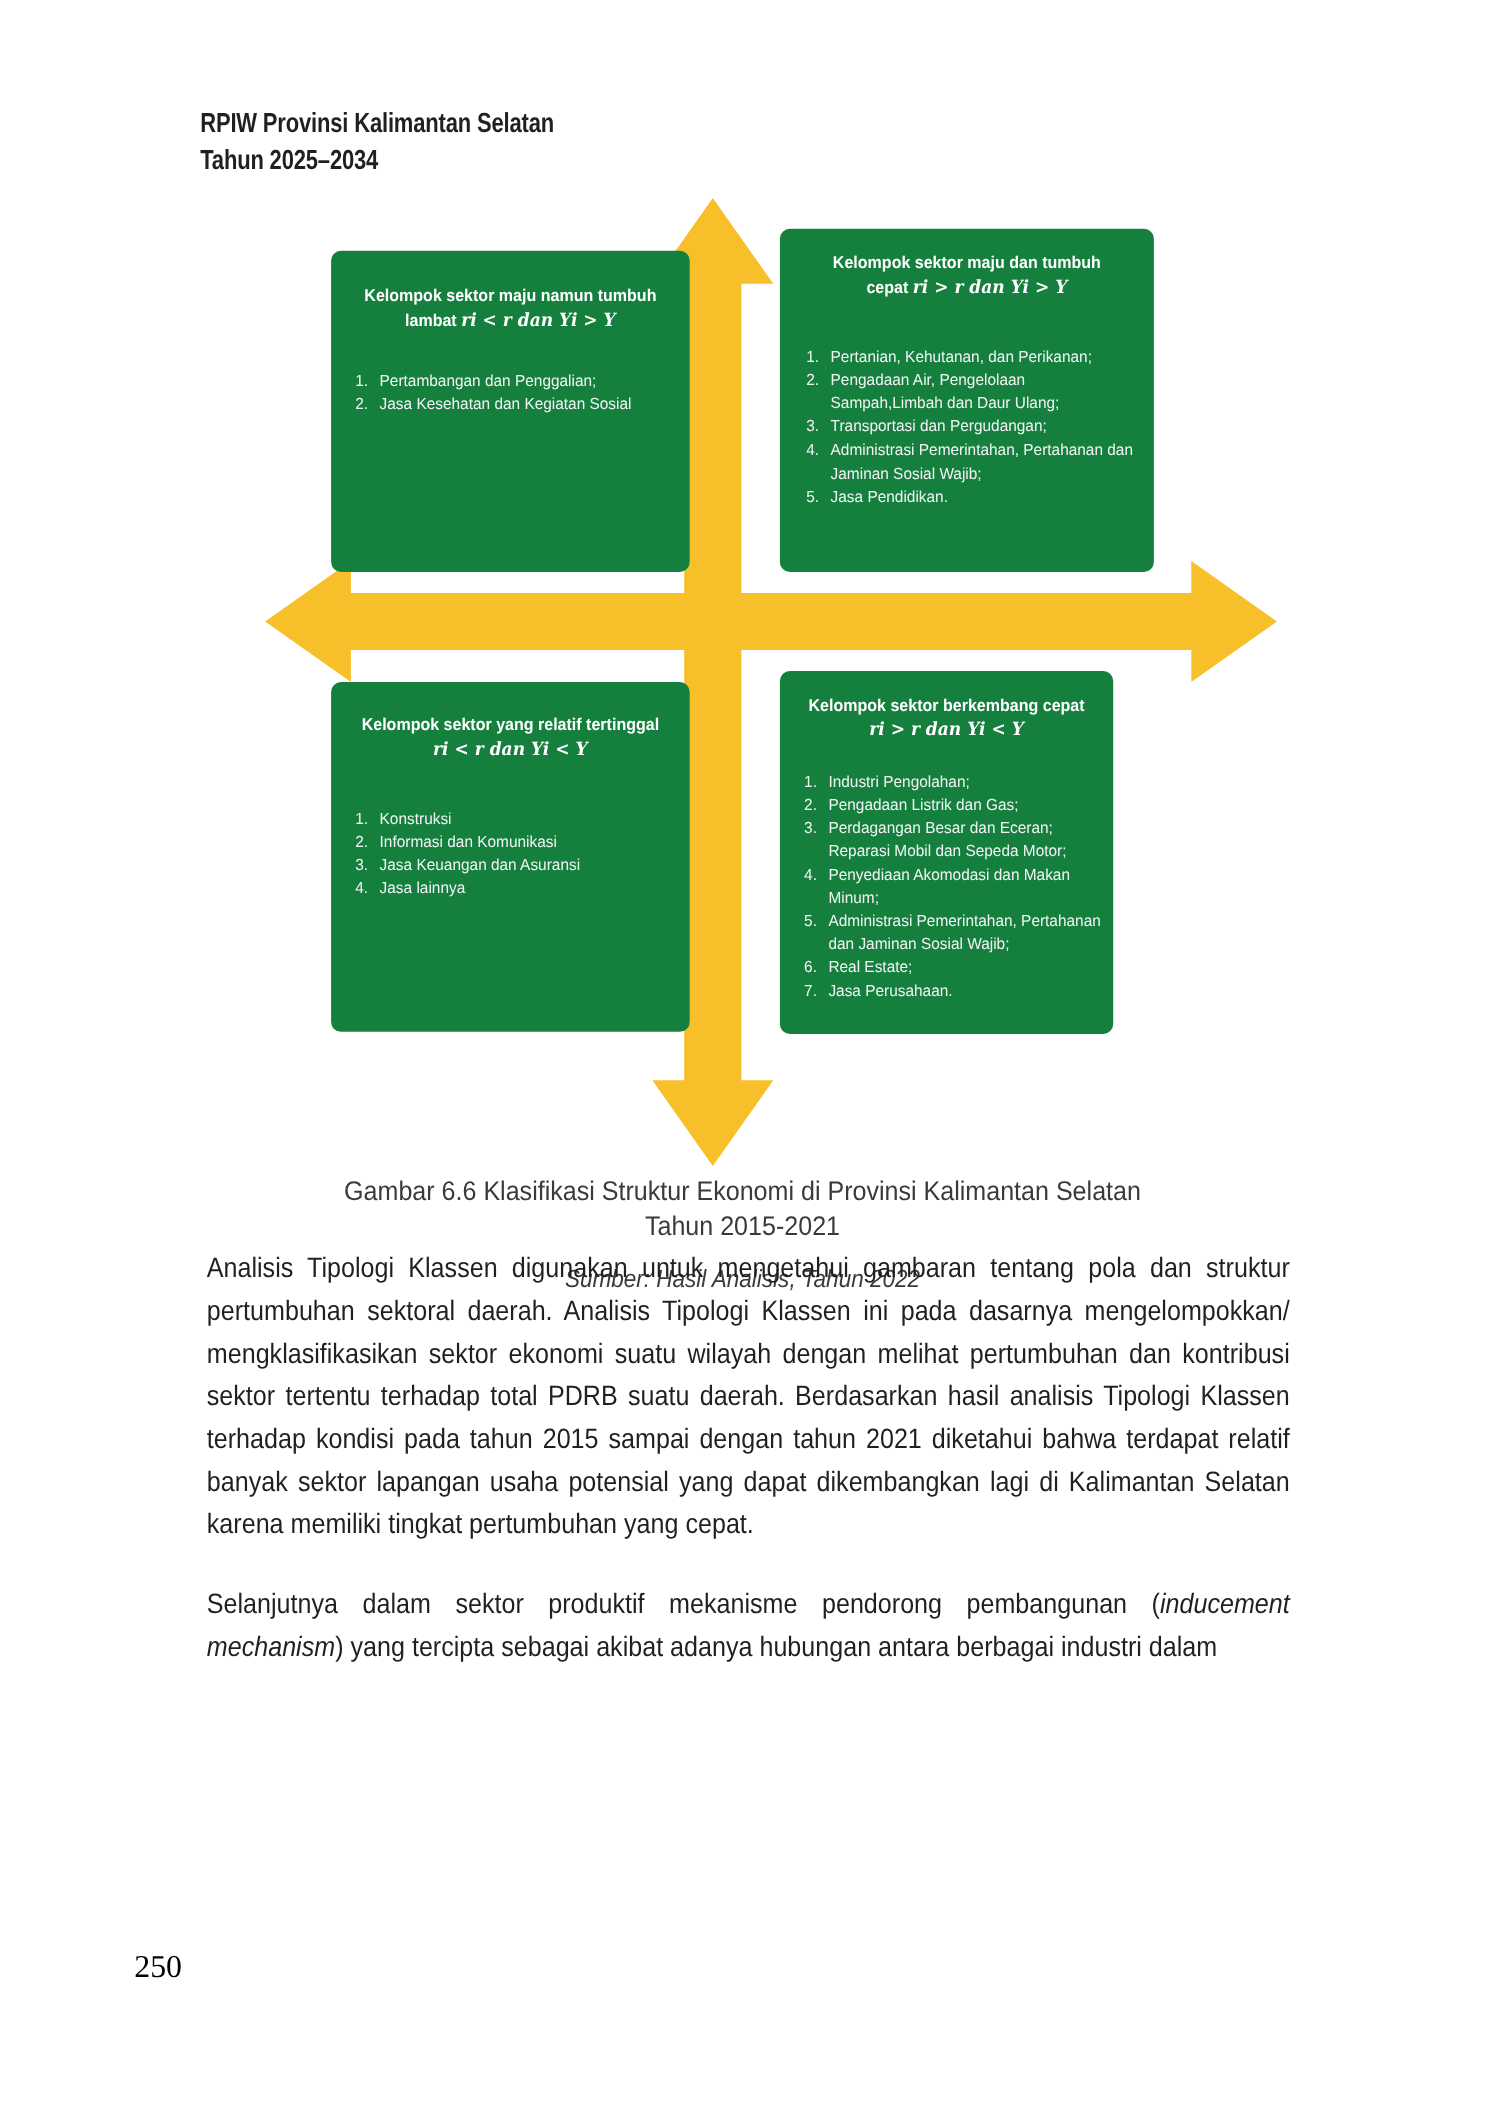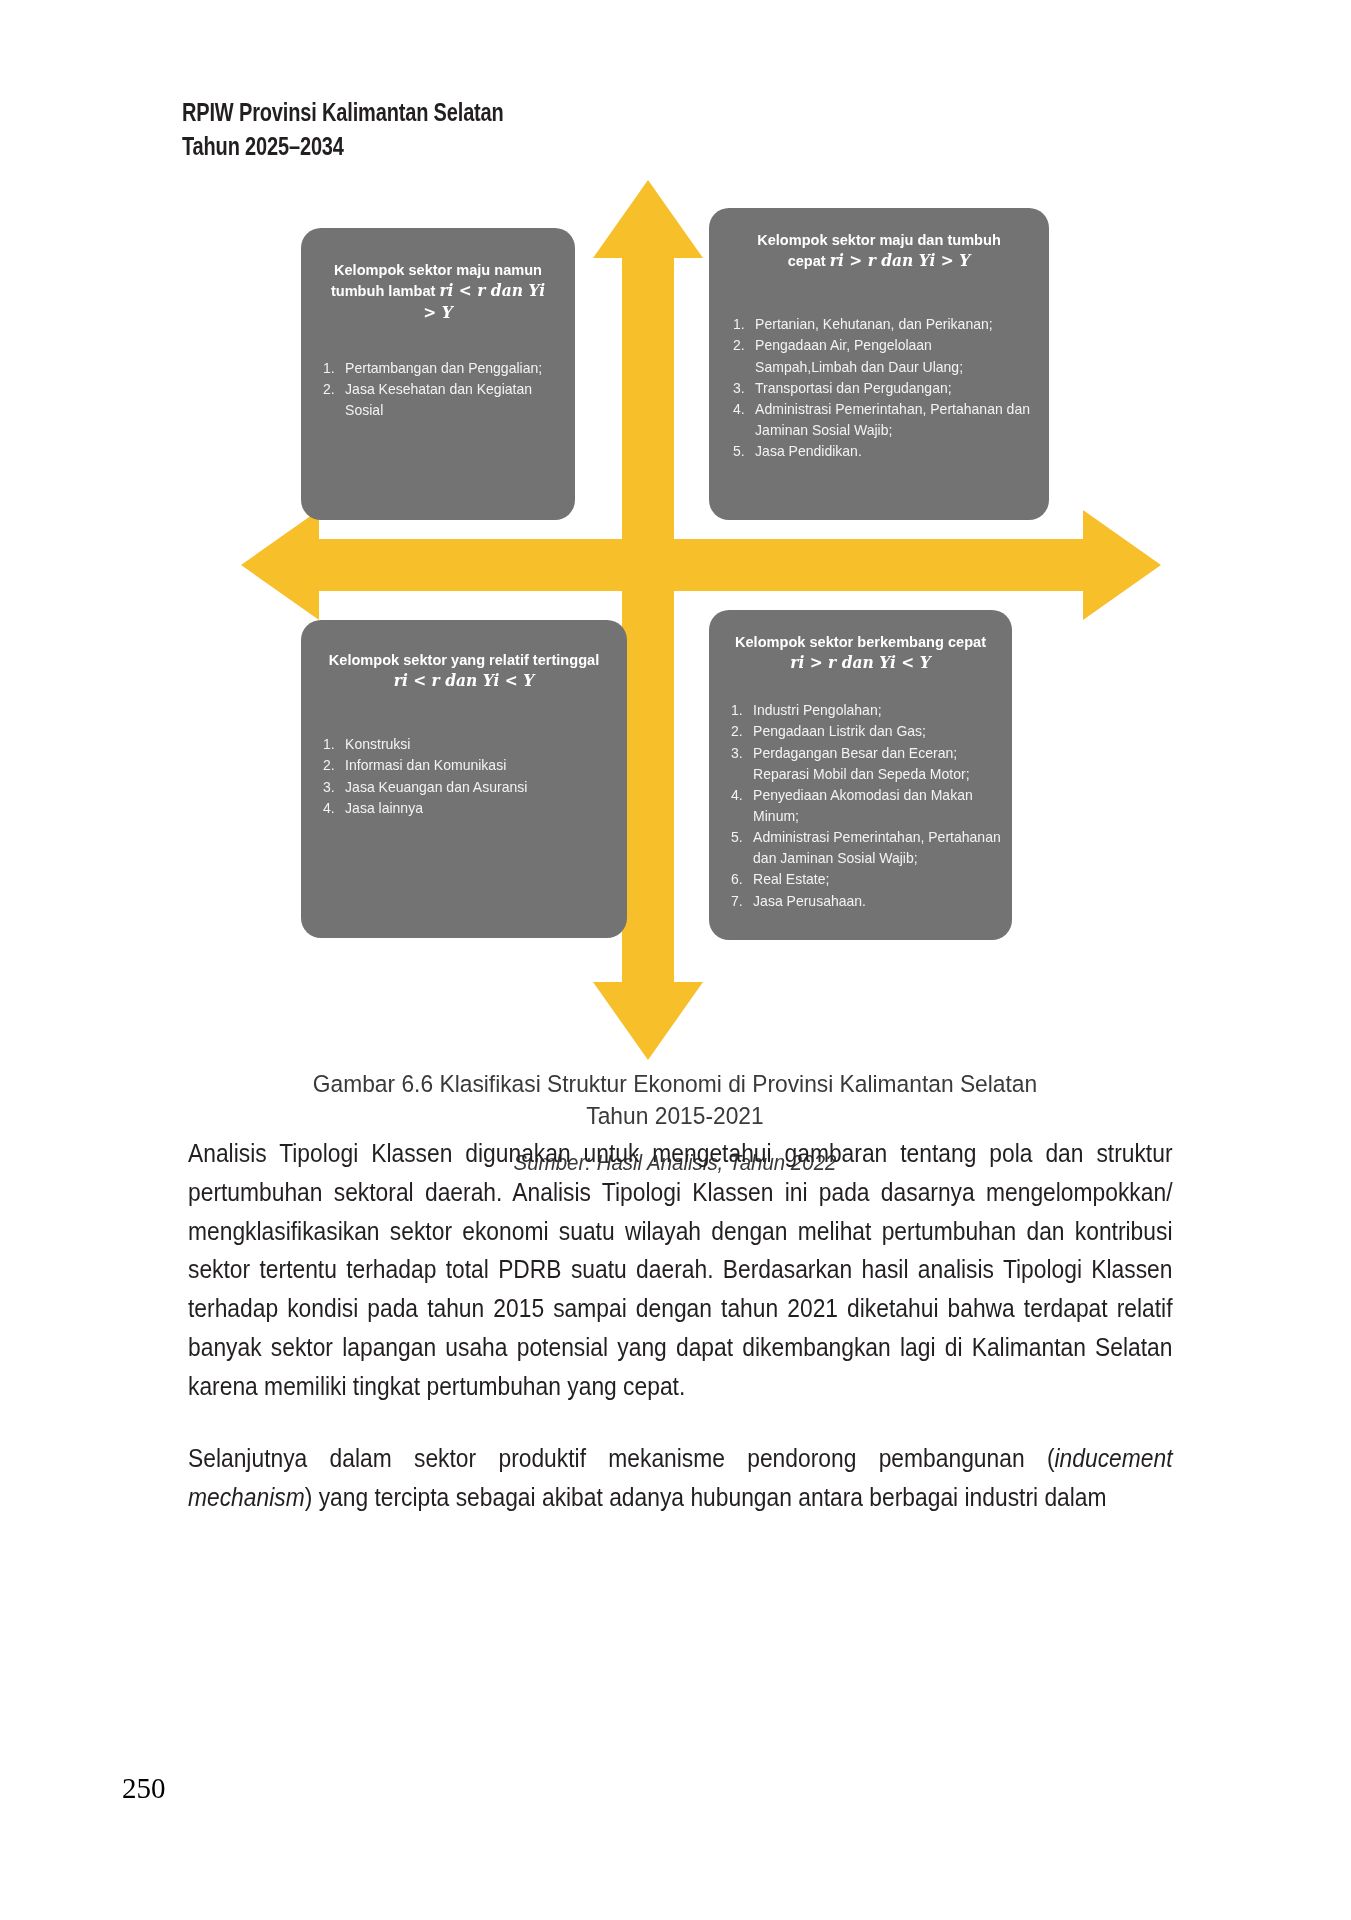--- a/index.html
+++ b/index.html
@@ -51,22 +51,22 @@
   }
   #axis-svg {
     position: absolute;
     left: 0; top: 0;
     width: 920px;
     height: 880px;
   }
 
   .quad-box {
     position: absolute;
-    background: #737373;
-    border-radius: 20px;
+    background: #15803d;
+    border-radius: 9px;
     box-sizing: border-box;
     color: #ffffff;
     z-index: 3;
   }
   .quad-title {
     font-family: "Liberation Sans", sans-serif;
     font-weight: 700;
     font-size: 15.5px;
     line-height: 1.32;
     text-align: center;
@@ -95,21 +95,21 @@
     transform: scaleX(0.96);
     transform-origin: left top;
   }
   .quad-list li .num {
     position: absolute;
     left: 0;
     top: 0;
   }
 
   
-  #quad-box-tl { left: 60px; top: 48px; width: 274px; height: 292px; }
+  #quad-box-tl { left: 60px; top: 48px; width: 326px; height: 292px; }
   #quad-box-tl .quad-title { margin: 32px 16px 0 16px; }
   #quad-box-tl .quad-list  { margin: 34px 0 0 22px; }
 
   #quad-box-tr { left: 468px; top: 28px; width: 340px; height: 312px; }
   #quad-box-tr .quad-title { margin: 22px 18px 0 18px; }
   #quad-box-tr .quad-list  { margin: 42px 0 0 24px; }
 
   #quad-box-bl { left: 60px; top: 440px; width: 326px; height: 318px; }
   #quad-box-bl .quad-title { margin: 30px 16px 0 16px; }
   #quad-box-bl .quad-list  { margin: 42px 0 0 22px; }

